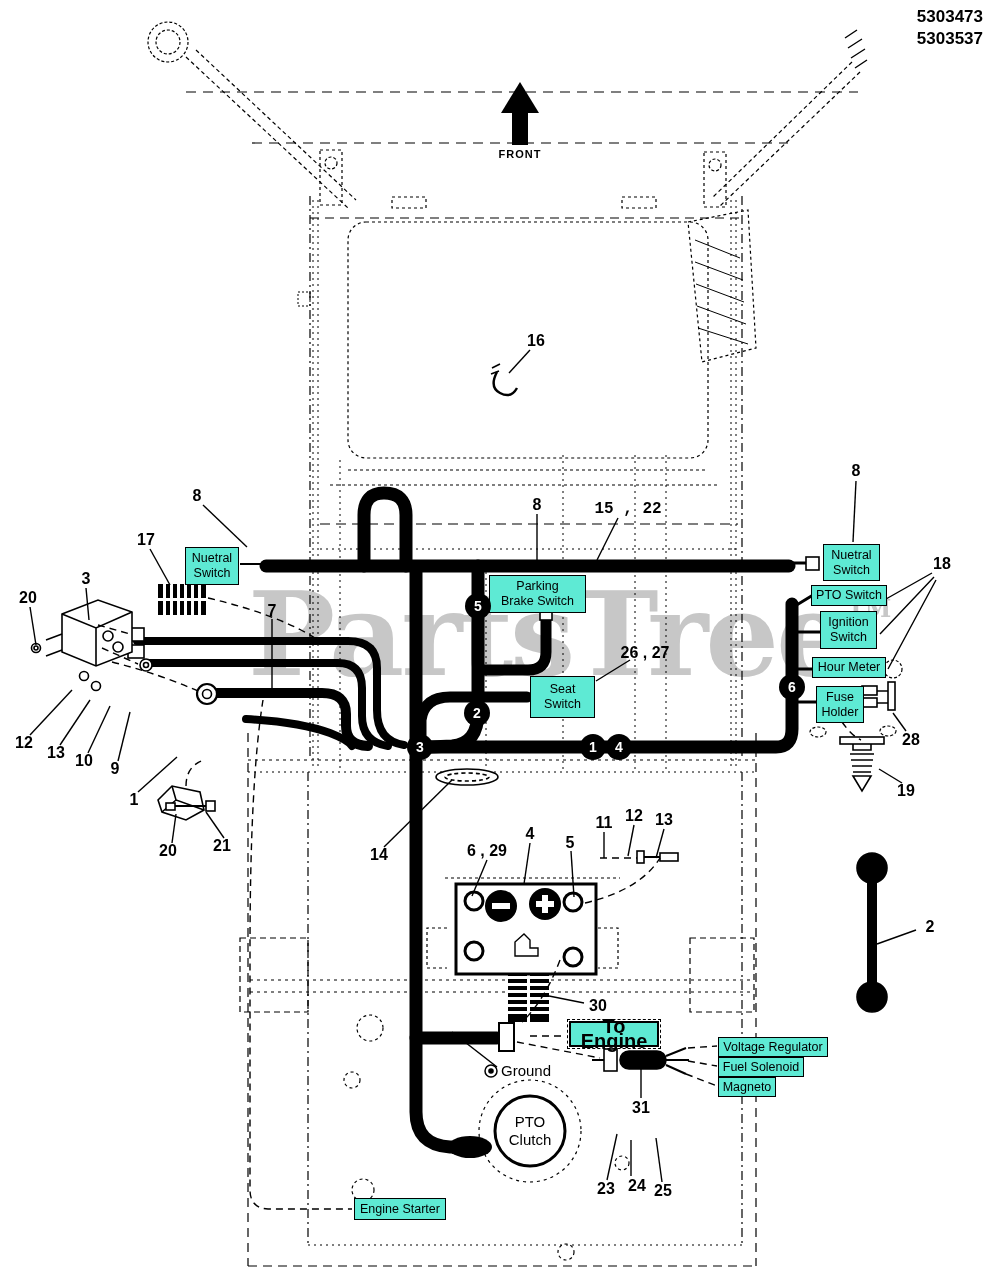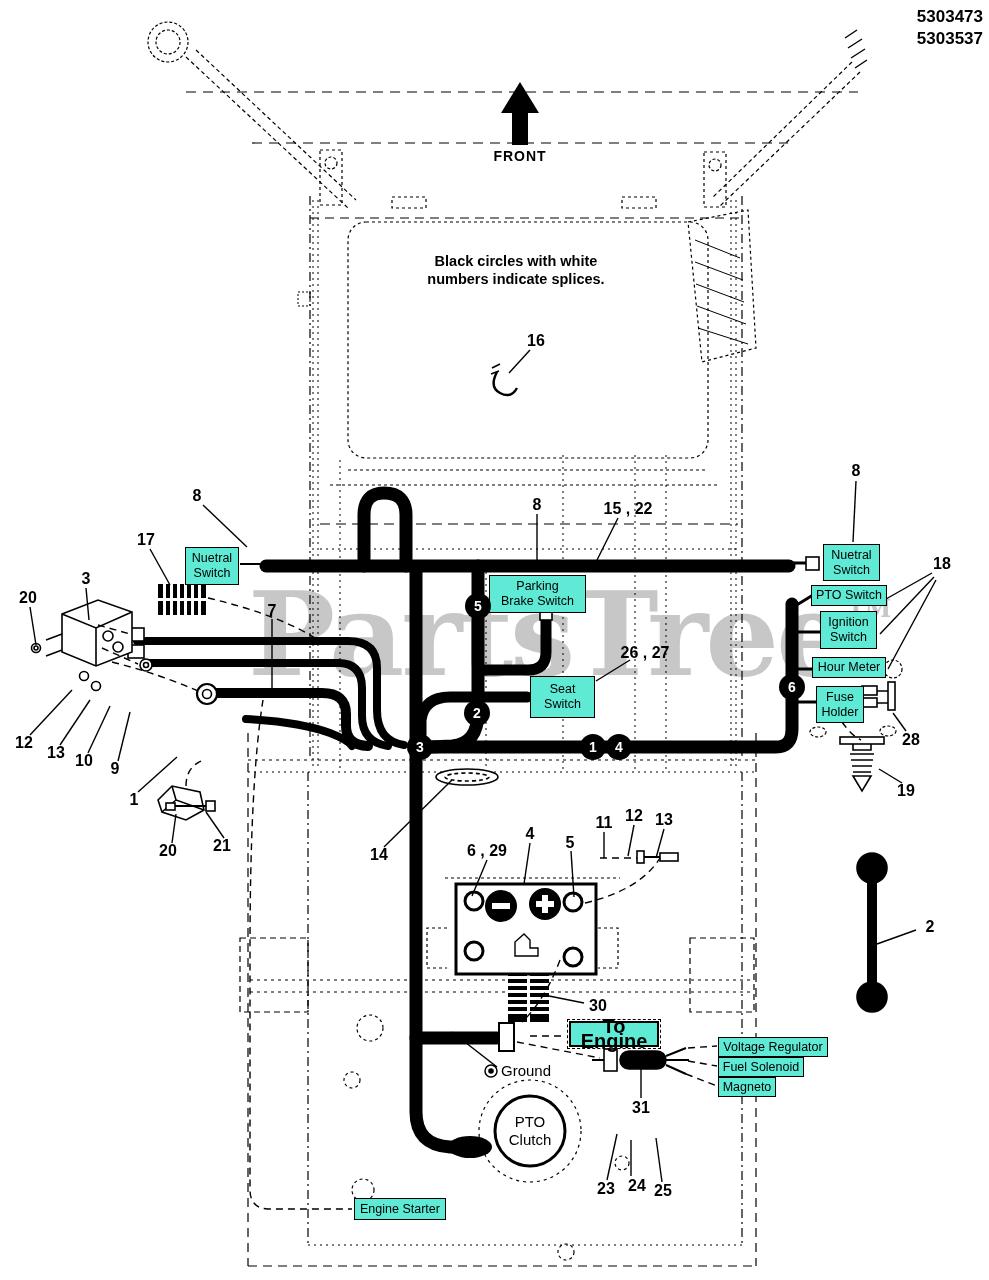--- a/index.html
+++ b/index.html
@@ -7,21 +7,21 @@
          font-family:"Liberation Sans",sans-serif;color:#000;}
   #watermark{position:absolute;left:248px;top:566px;z-index:0;
              font-family:"DejaVu Serif",serif;font-weight:bold;font-size:116px;
              color:#c7c7c7;letter-spacing:-3px;white-space:nowrap;user-select:none;}
   #watermark sup{font-size:24px;vertical-align:58px;letter-spacing:0;}
   #art{position:absolute;left:0;top:0;z-index:1;}
   #overlay{position:absolute;left:0;top:0;width:989px;height:1280px;z-index:2;}
   .pn{position:absolute;right:6px;top:6px;text-align:right;font-weight:bold;
       font-size:17px;line-height:22px;}
   .front-label{position:absolute;left:460px;top:148px;width:120px;text-align:center;
-      font-weight:bold;font-size:14px;letter-spacing:1px;}
+      font-weight:bold;font-size:11px;letter-spacing:1px;}
   .note{position:absolute;left:400px;top:252px;width:232px;text-align:center;
       font-weight:bold;font-size:14.5px;line-height:18px;}
   .ground{position:absolute;left:501px;top:1062px;font-size:15px;}
   .label-box{position:absolute;background:#5eead4;border:1.5px solid #000;
       display:flex;flex-direction:column;align-items:center;justify-content:center;
       font-size:12.5px;line-height:15px;text-align:center;box-sizing:border-box;}
   .label-box.thick{border-width:2px;outline:1px dashed #000;outline-offset:1px;}
   .label-box.plain{border:none;background:transparent;font-size:15px;line-height:18px;}
   .callout{position:absolute;transform:translate(-50%,-50%);font-weight:bold;
       font-size:16px;white-space:nowrap;}
@@ -273,24 +273,20 @@
       <path d="M186,786 Q186,766 204,760"></path>
     </g>
   </svg>
 
   <div id="overlay">
     <div class="pn">
       <div>5303473</div>
       <div>5303537</div>
     </div>
     <div class="front-label">FRONT</div>
-    <div class="note">
-      <div>Black circles with white</div>
-      <div>numbers indicate splices.</div>
-    </div>
     <div class="ground">Ground</div>
     <div id="labels">
         <div class="label-box" style="left: 185px; top: 547px; width: 54px; height: 38px;">
           <span>Nuetral</span>
           <span>Switch</span>
         </div>
         <div class="label-box" style="left: 489px; top: 575px; width: 97px; height: 38px;">
           <span>Parking</span>
           <span>Brake Switch</span>
         </div>
@@ -345,21 +341,21 @@
         <span class="callout" style="left: 24px; top: 743px;">12</span>
         <span class="callout" style="left: 56px; top: 753px;">13</span>
         <span class="callout" style="left: 84px; top: 761px;">10</span>
         <span class="callout" style="left: 115px; top: 769px;">9</span>
         <span class="callout" style="left: 134px; top: 800px;">1</span>
         <span class="callout" style="left: 168px; top: 851px;">20</span>
         <span class="callout" style="left: 222px; top: 846px;">21</span>
         <span class="callout" style="left: 379px; top: 855px;">14</span>
         <span class="callout" style="left: 536px; top: 341px;">16</span>
         <span class="callout" style="left: 537px; top: 505px;">8</span>
-        <span class="callout" style="left: 628px; top: 509px;">15 , 22</span>
+        <span class="callout" style="left: 628px; top: 509px; font-family: Liberation Mono, monospace;">15 , 22</span>
         <span class="callout" style="left: 645px; top: 653px;">26 , 27</span>
         <span class="callout" style="left: 856px; top: 471px;">8</span>
         <span class="callout" style="left: 942px; top: 564px;">18</span>
         <span class="callout" style="left: 911px; top: 740px;">28</span>
         <span class="callout" style="left: 906px; top: 791px;">19</span>
         <span class="callout" style="left: 930px; top: 927px;">2</span>
         <span class="callout" style="left: 487px; top: 851px;">6 , 29</span>
         <span class="callout" style="left: 530px; top: 834px;">4</span>
         <span class="callout" style="left: 570px; top: 843px;">5</span>
         <span class="callout" style="left: 604px; top: 823px;">11</span>

